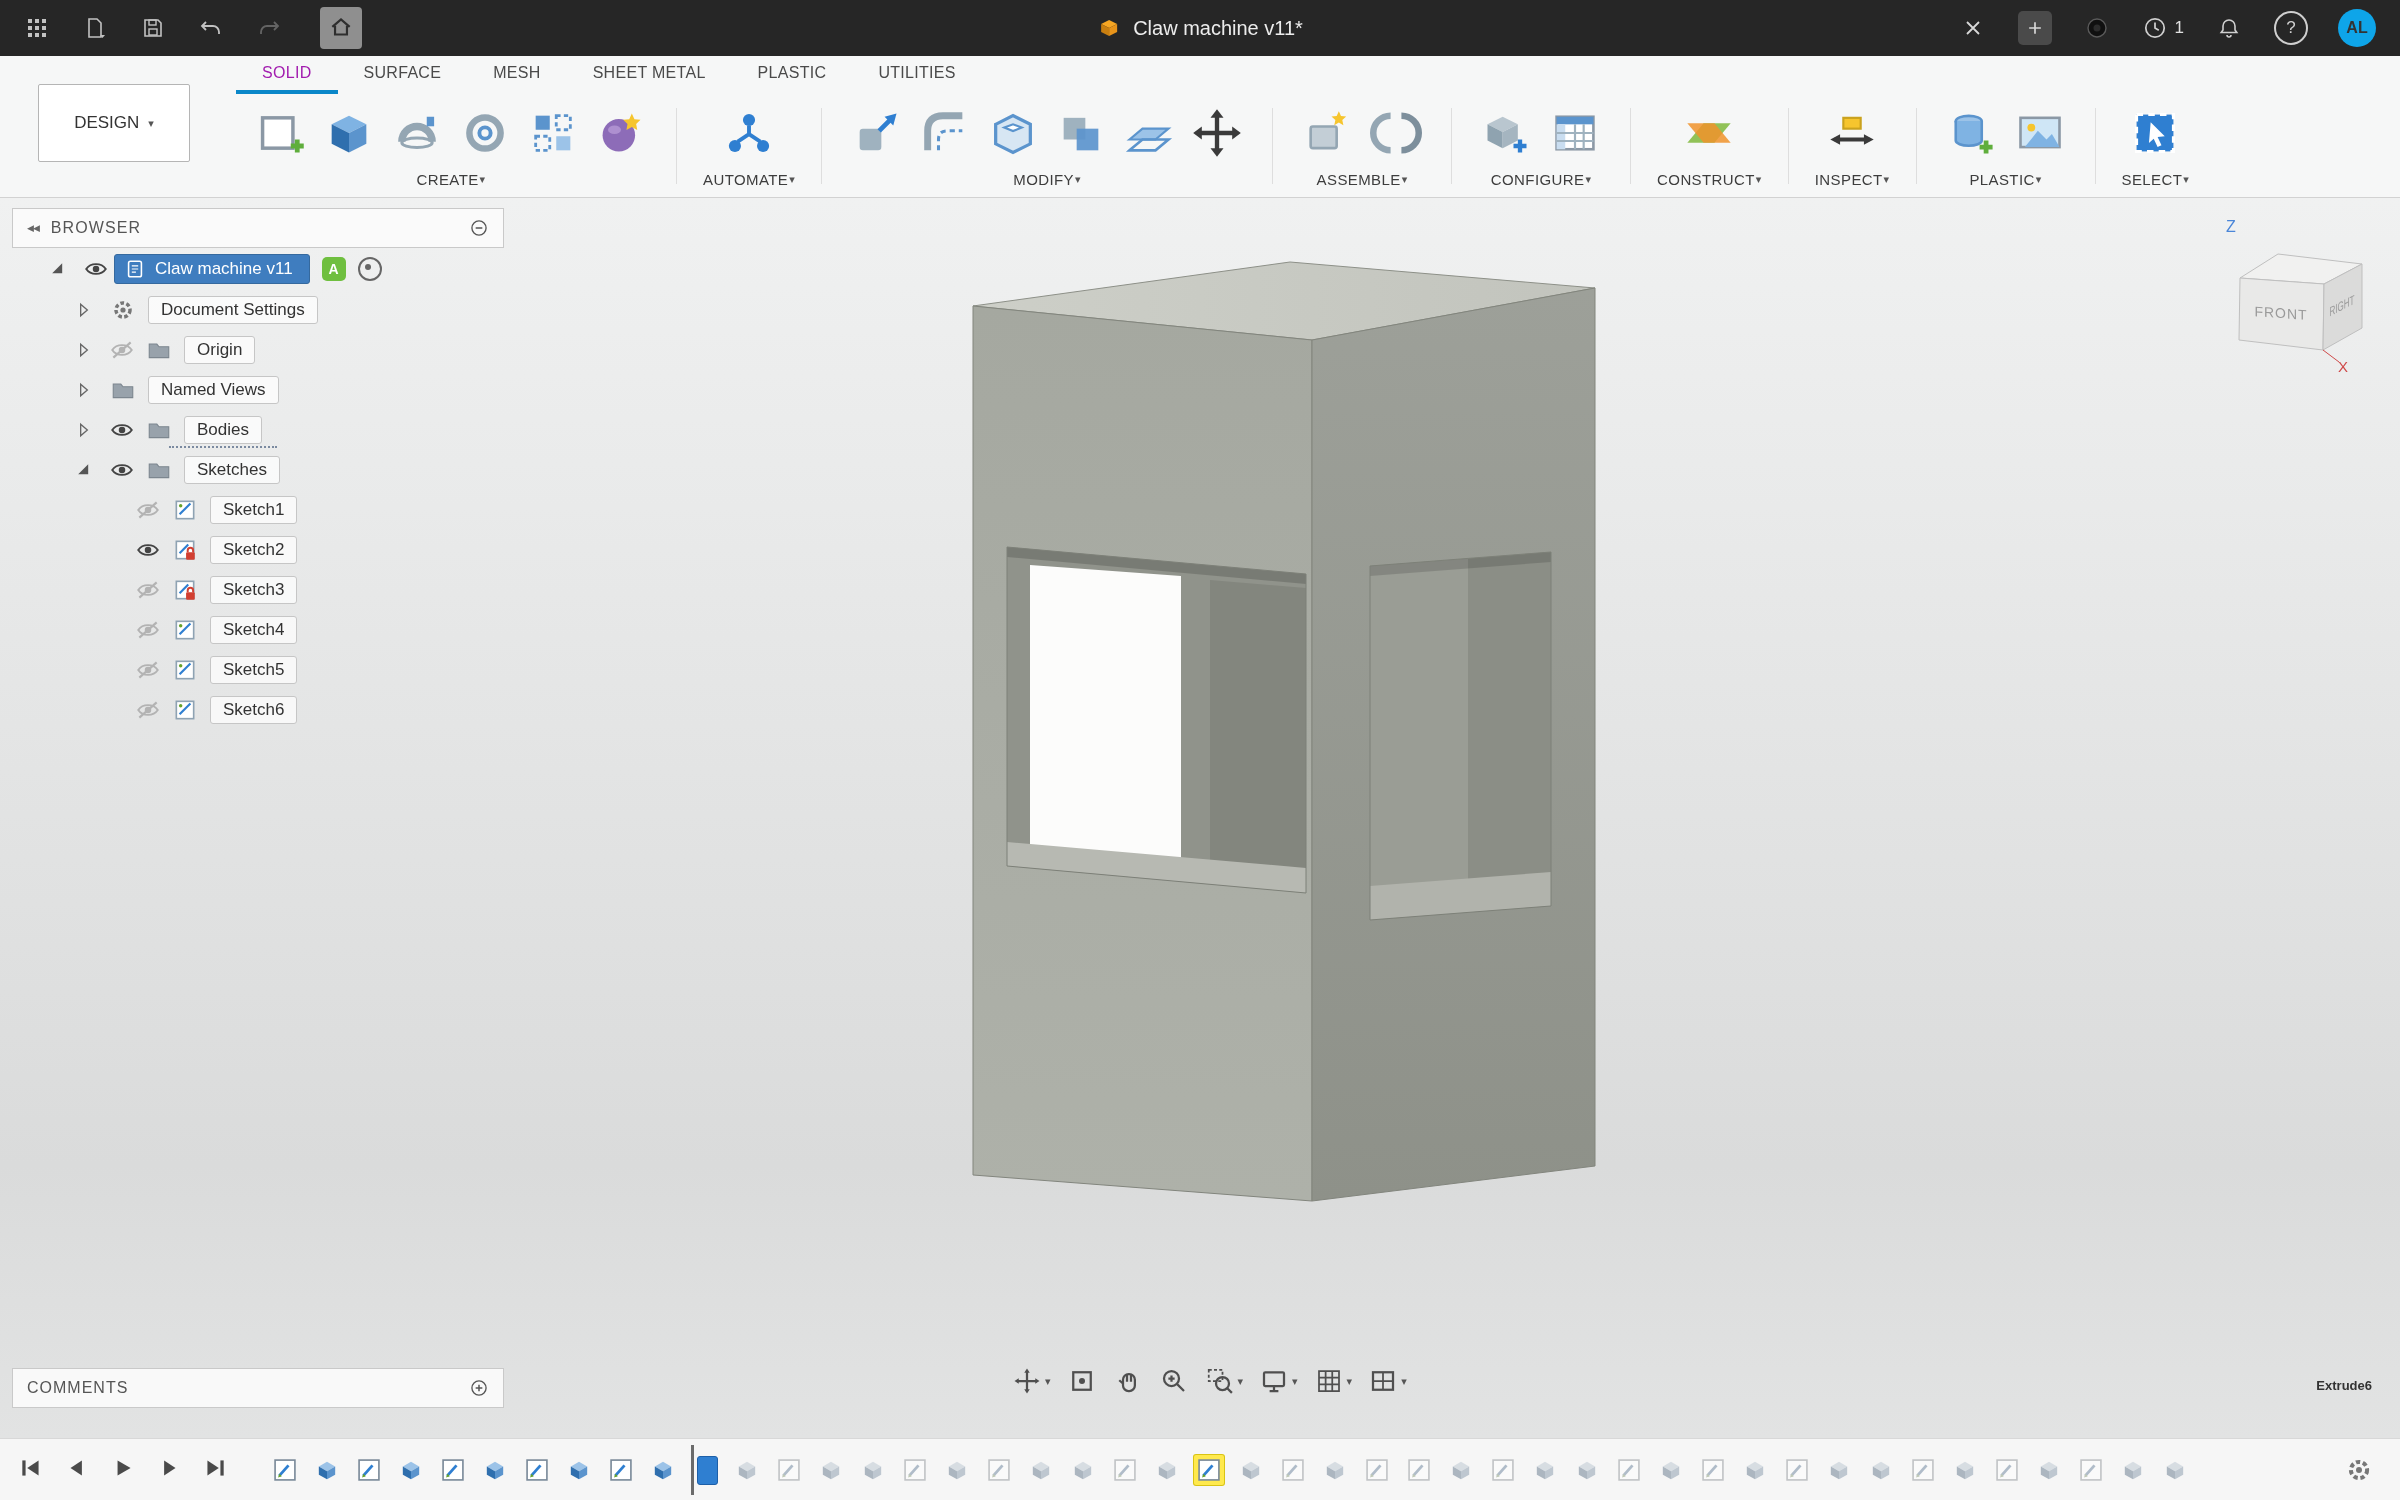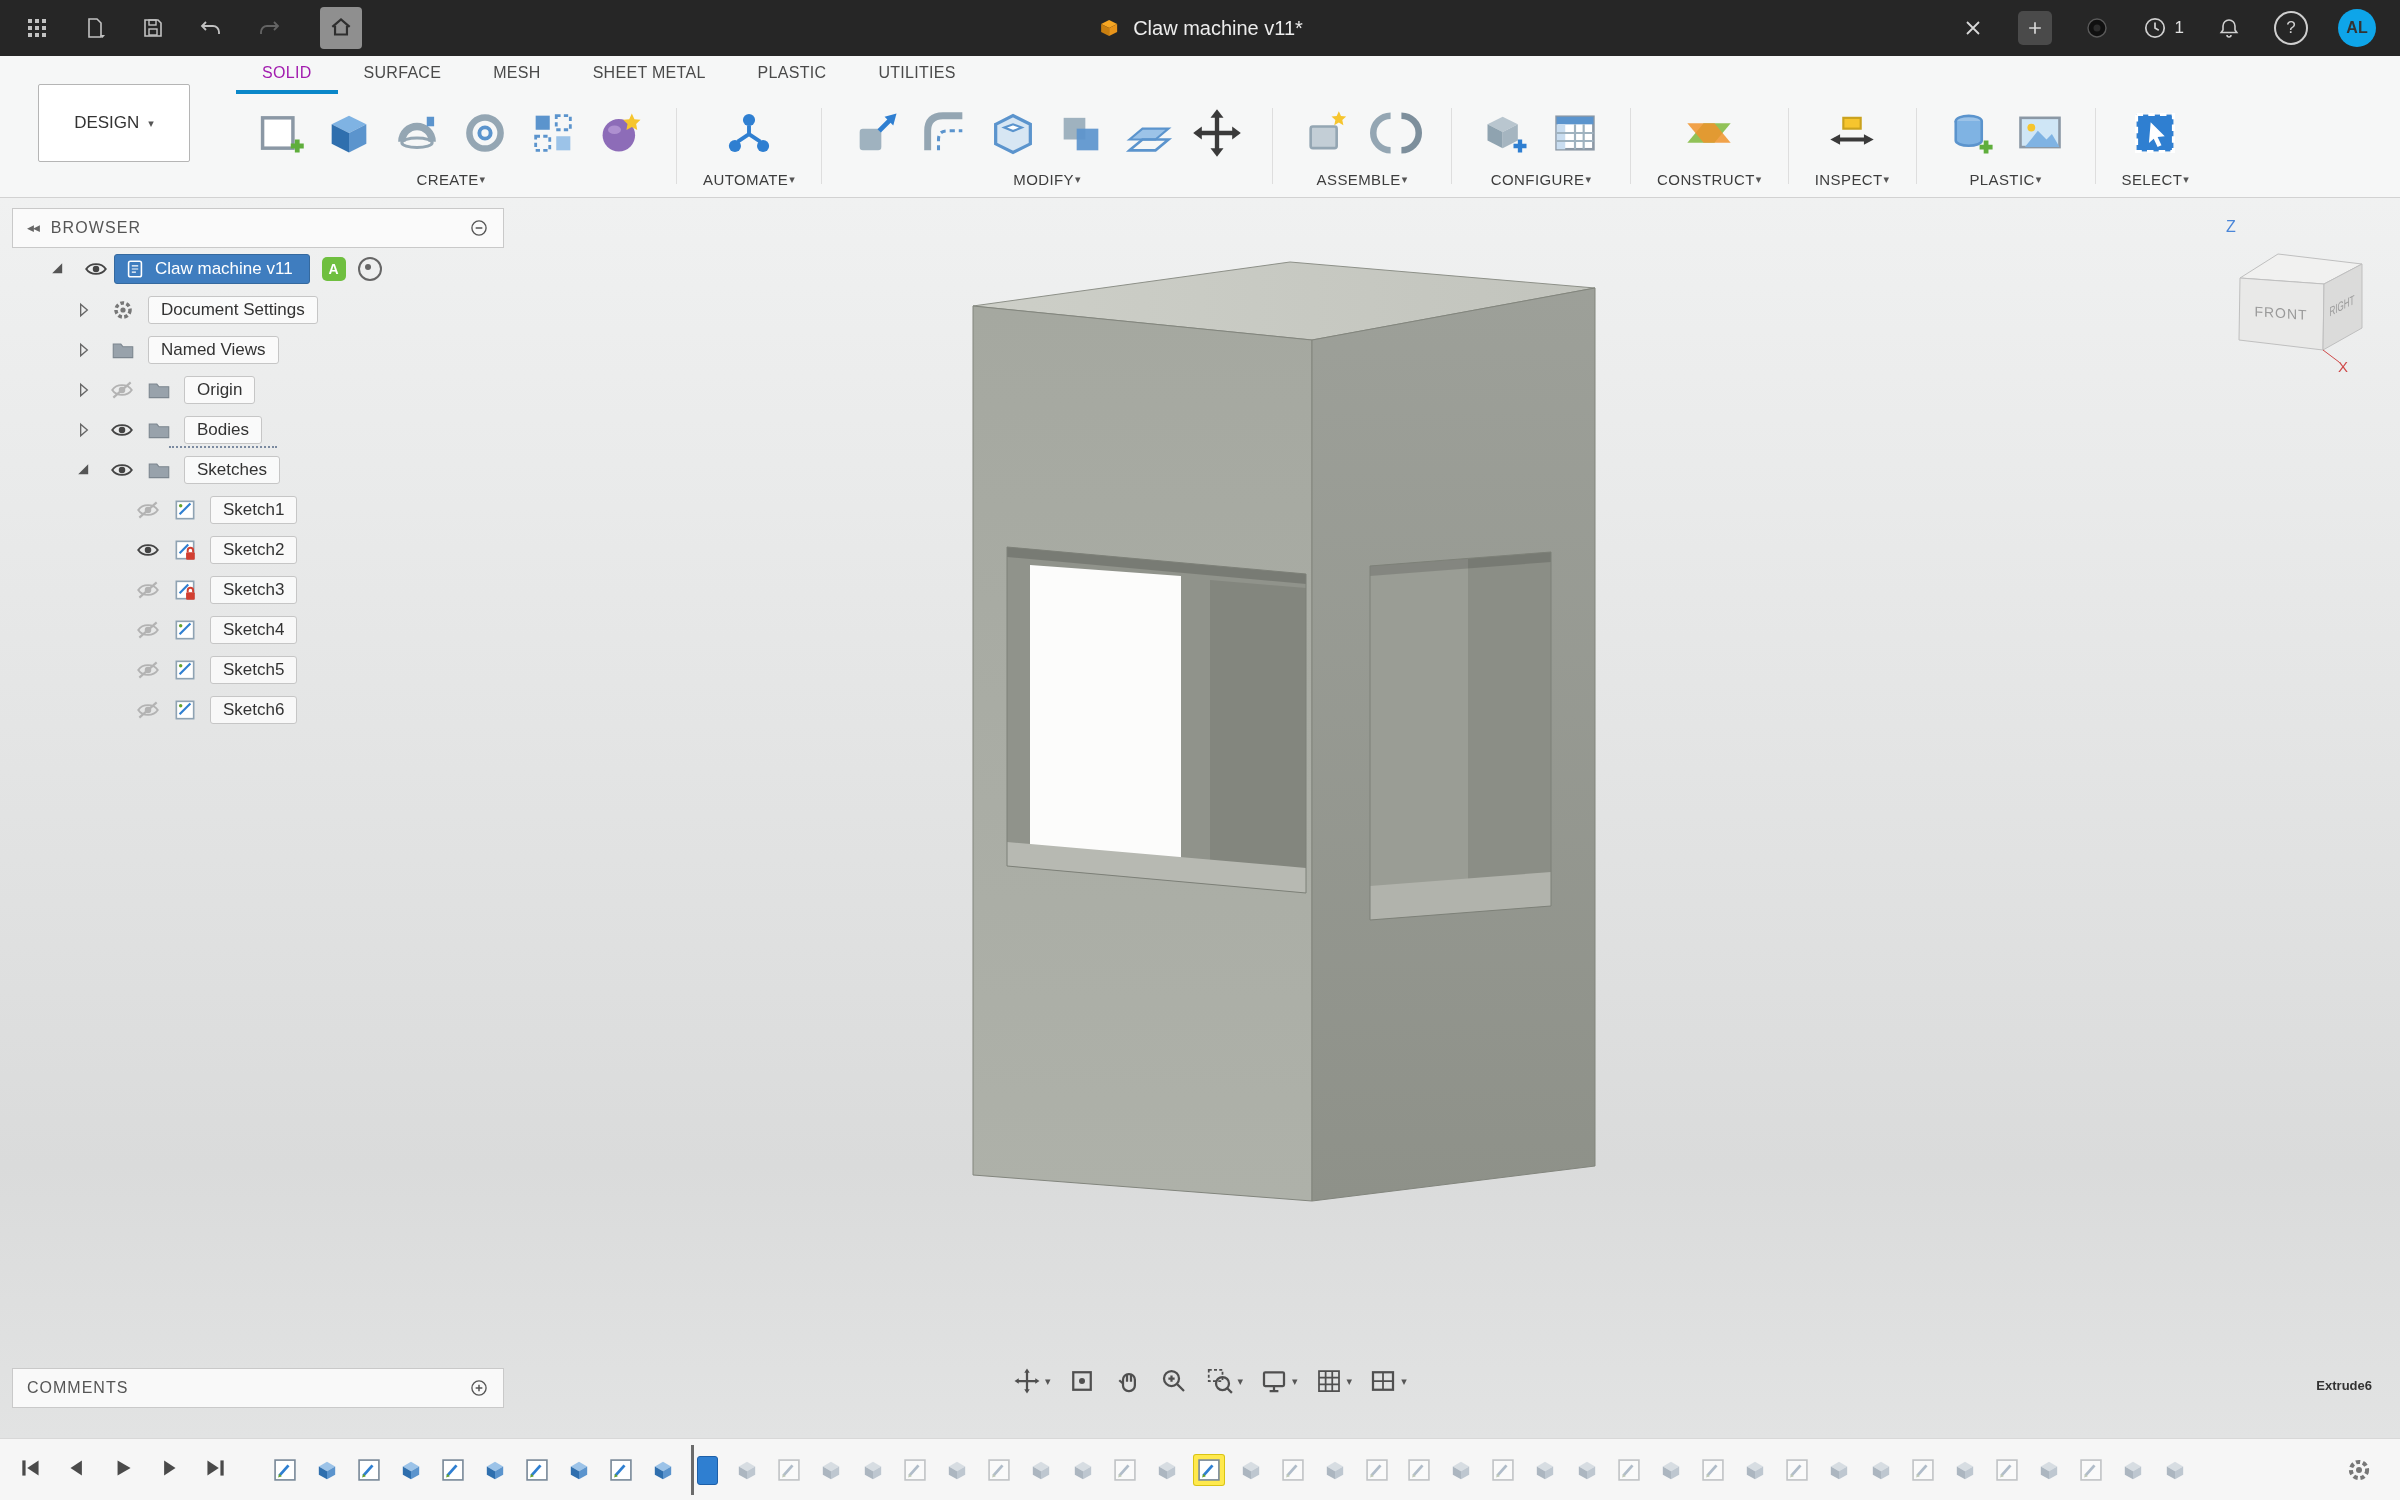--- a/index.html
+++ b/index.html
@@ -658,44 +658,44 @@
             </svg>
           </span>
           <span class="b-label">Document Settings</span>
         </div>
         <div class="b-row">
           <span class="cell tw">
             <svg viewBox="0 0 24 24">
               <use href="#i-tri-c"></use>
             </svg>
           </span>
+          <span class="cell ew">
+            <svg viewBox="0 0 24 24">
+              <use href="#i-eye-off"></use>
+            </svg>
+          </span>
           <span class="cell iw">
             <svg viewBox="0 0 24 24">
               <use href="#i-folder"></use>
             </svg>
           </span>
-          <span class="b-label">Named Views</span>
+          <span class="b-label">Origin</span>
         </div>
         <div class="b-row">
           <span class="cell tw">
             <svg viewBox="0 0 24 24">
               <use href="#i-tri-c"></use>
             </svg>
           </span>
-          <span class="cell ew">
-            <svg viewBox="0 0 24 24">
-              <use href="#i-eye-off"></use>
-            </svg>
-          </span>
           <span class="cell iw">
             <svg viewBox="0 0 24 24">
               <use href="#i-folder"></use>
             </svg>
           </span>
-          <span class="b-label">Origin</span>
+          <span class="b-label">Named Views</span>
         </div>
         <div class="b-row">
           <span class="cell tw">
             <svg viewBox="0 0 24 24">
               <use href="#i-tri-c"></use>
             </svg>
           </span>
           <span class="cell ew">
             <svg viewBox="0 0 24 24">
               <use href="#i-eye"></use>

